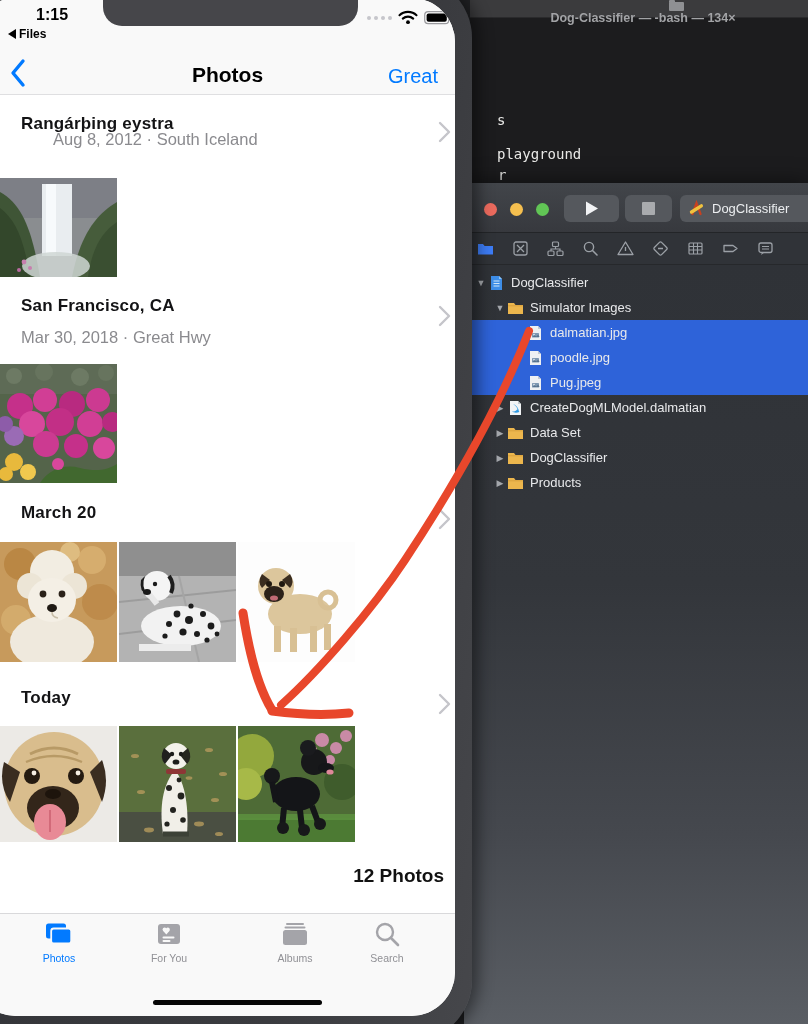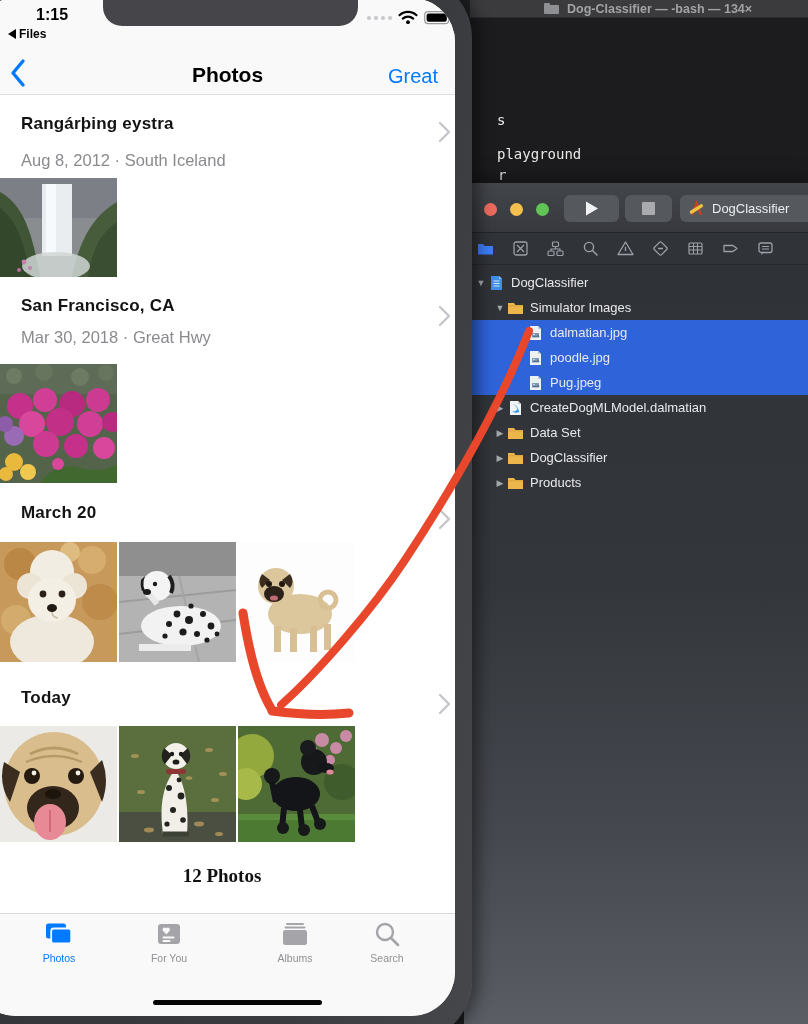--- a/index.html
+++ b/index.html
@@ -4,21 +4,21 @@
 <style>
   html,body{margin:0;padding:0;background:#222326;}
   #stage{position:relative;width:808px;height:1024px;overflow:hidden;
          background:#222326;font-family:"Liberation Sans",sans-serif;
          -webkit-font-smoothing:antialiased;}
   #stage *{box-sizing:border-box;}
 
   
   .terminal{position:absolute;left:470px;top:0;width:338px;height:210px;background:#1c1c1e;z-index:1;}
   .term-titlebar{position:absolute;left:0;top:0;width:100%;height:18px;background:#3b3b3d;
-                 display:flex;align-items:center;border-bottom:1px solid #2a2a2c;}
+                 display:flex;align-items:center;border-bottom:1px solid #2a2a2c;flex-direction:column;}
   .term-title{color:#a2a3a6;font-size:12.5px;font-weight:bold;margin-left:8px;white-space:nowrap;}
   .term-folder{width:15px;height:11px;margin-left:74px;position:relative;flex:0 0 auto;}
   .term-folder:before{content:"";position:absolute;left:0;top:0;width:6px;height:3px;background:#8f9093;border-radius:1px;}
   .term-folder:after{content:"";position:absolute;left:0;top:2px;width:15px;height:9px;background:#8f9093;border-radius:1px;}
   .term-line{position:absolute;color:#e9e9e7;font-family:"DejaVu Sans Mono",monospace;font-size:14px;white-space:pre;}
 
   
   .xcode{position:absolute;left:464px;top:183px;width:344px;height:841px;z-index:2;
          border-radius:8px 0 0 0;overflow:hidden;background:#303338;box-shadow:0 0 22px rgba(0,0,0,.55);}
   .xc-toolbar{position:absolute;left:0;top:0;width:100%;height:50px;
@@ -74,22 +74,22 @@
   .nav-title{position:absolute;left:0;top:63px;width:455px;text-align:center;
              font-size:21px;font-weight:bold;color:#000;}
   .nav-select{position:absolute;right:17px;top:65px;font-size:20px;color:#027aff;}
 
   .sec-title{position:absolute;left:21px;font-size:17px;font-weight:bold;color:#131315;letter-spacing:.2px;}
   .sec-sub{position:absolute;left:21px;font-size:16.5px;color:#8a8a8e;}
   .sec-chev{position:absolute;left:438px;}
   .thumb{position:absolute;overflow:hidden;background:#ddd;}
   .thumb svg{display:block;width:100%;height:100%;}
 
-  .footer-count{position:absolute;left:0;top:865px;width:444px;text-align:center;
-                font-size:19px;font-weight:bold;color:#111;font-family:Liberation Serif, serif;}
+  .footer-count{position:absolute;left:0;top:865px;width:444px;text-align:right;
+                font-size:19px;font-weight:bold;color:#111;}
 
   .tabbar{position:absolute;left:-28px;top:913px;width:511px;height:105px;background:#f9f9f9;
           border-top:1px solid #d9d9db;}
   .tab{position:absolute;top:7px;width:90px;display:flex;flex-direction:column;align-items:center;gap:4px;}
   .tab .tlab{font-size:10.5px;color:#909095;}
   .tab.active .tlab{color:#027aff;}
   .home-indicator{position:absolute;left:153px;top:1000px;width:169px;height:5px;border-radius:3px;background:#050505;}
 
   
   .anno{position:absolute;left:0;top:0;width:808px;height:1024px;z-index:9;pointer-events:none;}
@@ -300,21 +300,21 @@
         </svg>
       </div>
 
       <svg class="nav-back" width="16" height="30" viewBox="0 0 16 30">
         <polyline points="13,3 3,15 13,27" stroke="#027aff" stroke-width="3.4" fill="none" stroke-linecap="round" stroke-linejoin="round"></polyline>
       </svg>
       <div class="nav-title">Photos</div>
       <div class="nav-select">Great</div>
 
       <div class="sec-title" style="top:114px;">Rangárþing eystra</div>
-      <div class="sec-sub" style="top:151px;">Aug 8, 2012  ·  South Iceland</div>
+      <div class="sec-sub" style="top:130px;margin-left:32px;">Aug 8, 2012  ·  South Iceland</div>
       <svg class="sec-chev" style="top:121px;" width="13" height="22" viewBox="0 0 13 22">
         <polyline points="2,2 11,11 2,20" stroke="#c5c5ca" stroke-width="2.4" fill="none" stroke-linecap="round" stroke-linejoin="round"></polyline>
       </svg>
       <div class="thumb" style="left:0;top:178px;width:117px;height:99px;">
         <svg viewBox="0 0 117 99" preserveAspectRatio="none">
           <rect width="117" height="99" fill="#8a8d90"></rect>
           <rect width="117" height="40" fill="#7d7f86"></rect>
           <rect x="42" y="6" width="30" height="72" fill="#e9edf0"></rect>
           <rect x="46" y="6" width="10" height="72" fill="#f7fafc"></rect>
           <path d="M0,14 C22,26 32,52 40,99 L0,99 Z" fill="#3f5536"></path>

